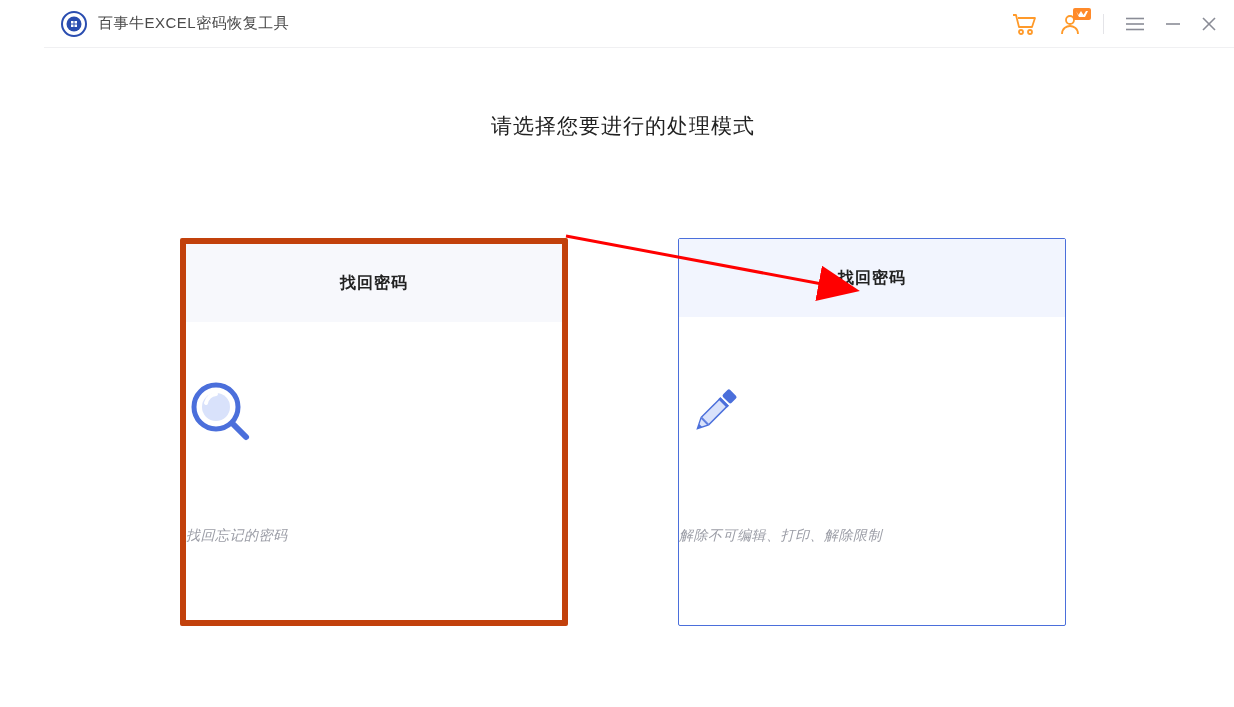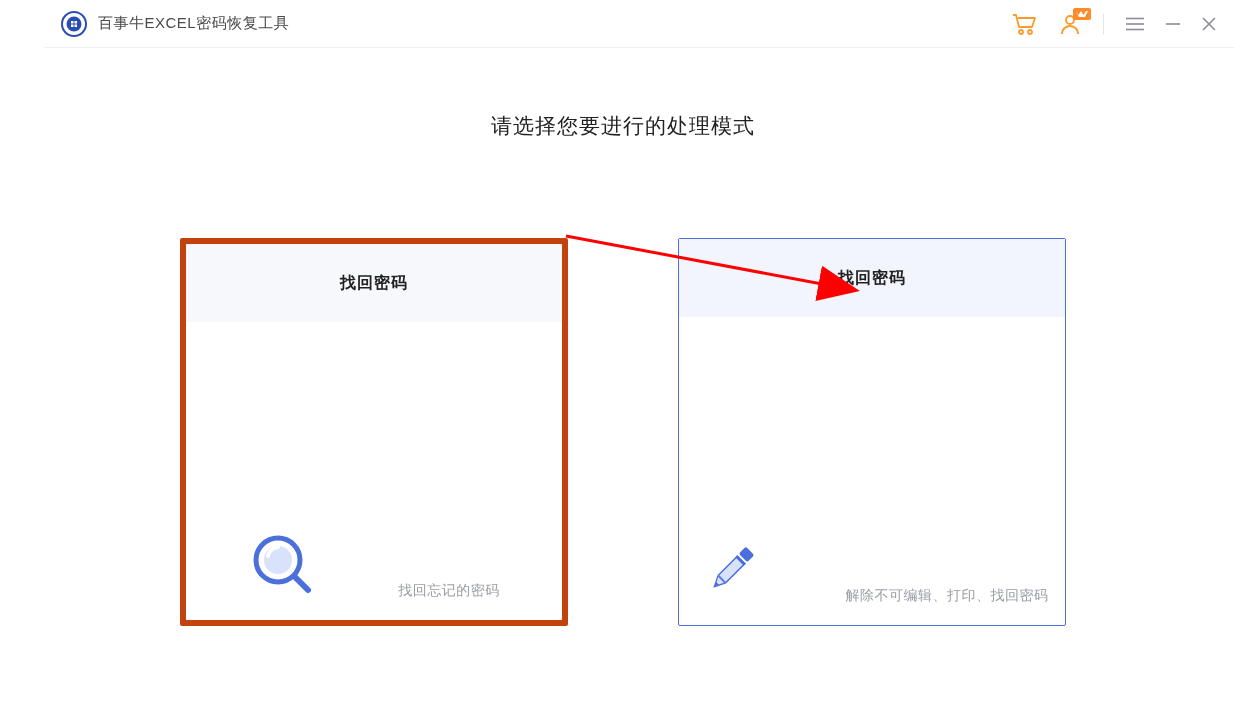--- a/index.html
+++ b/index.html
@@ -96,25 +96,26 @@
     }
     .card-header-text {
       font-size: 16px;
       color: #222222;
       font-weight: 600;
       letter-spacing: 1px;
     }
     .card-body {
       flex: 1;
       display: flex;
-      flex-direction: row;
-      align-items: flex-end;
+      flex-direction: column;
+      align-items: flex-start;
       justify-content: center;
       gap: 80px;
       padding-bottom: 20px;
+      font-style: italic;
     }
     .card-icon {
       width: 70px;
       height: 70px;
       display: flex;
       align-items: center;
       justify-content: center;
     }
     .card-desc {
       font-size: 14px;
@@ -236,21 +237,21 @@
               <rect x="27" y="6" width="12" height="10" rx="2" fill="#4b6fdb"></rect>
               <rect x="27" y="18" width="12" height="28" fill="#4b6fdb"></rect>
               <rect x="28.5" y="19" width="9" height="26" fill="#d9e2fb"></rect>
               <rect x="27" y="18" width="12" height="3" fill="#4b6fdb"></rect>
               <polygon points="27,46 39,46 33,58" fill="#4b6fdb"></polygon>
               <polygon points="29,47 37,47 33,55" fill="#d9e2fb"></polygon>
               <polygon points="31,52 35,52 33,57" fill="#4b6fdb"></polygon>
             </g>
           </svg>
         </div>
-        <div class="card-desc">解除不可编辑、打印、找回密码</div>
+        <div class="card-desc">解除不可编辑、打印、解除限制</div>
       </div>
     </div>
 
   </div>
 </div>
 
 <svg class="annotation-arrow" width="310" height="72" viewBox="0 0 310 72">
   <defs>
     <marker id="arrhead" markerWidth="14" markerHeight="12" refX="12" refY="6" orient="auto">
       <polygon points="0,0 14,6 0,12" fill="#ff0000"></polygon>

